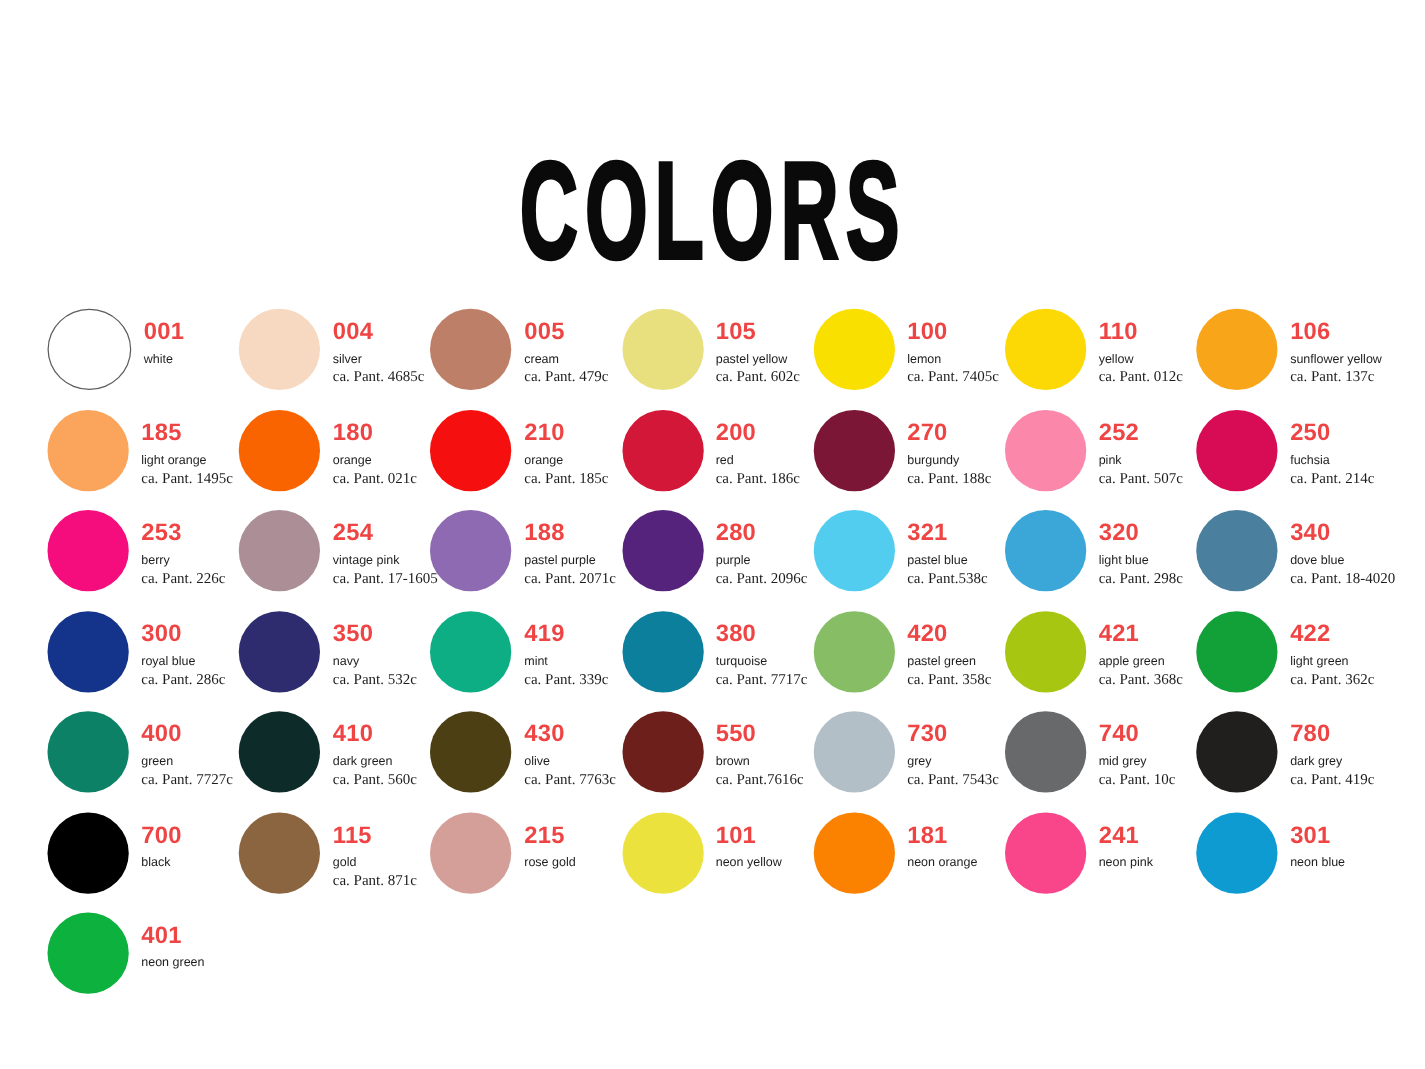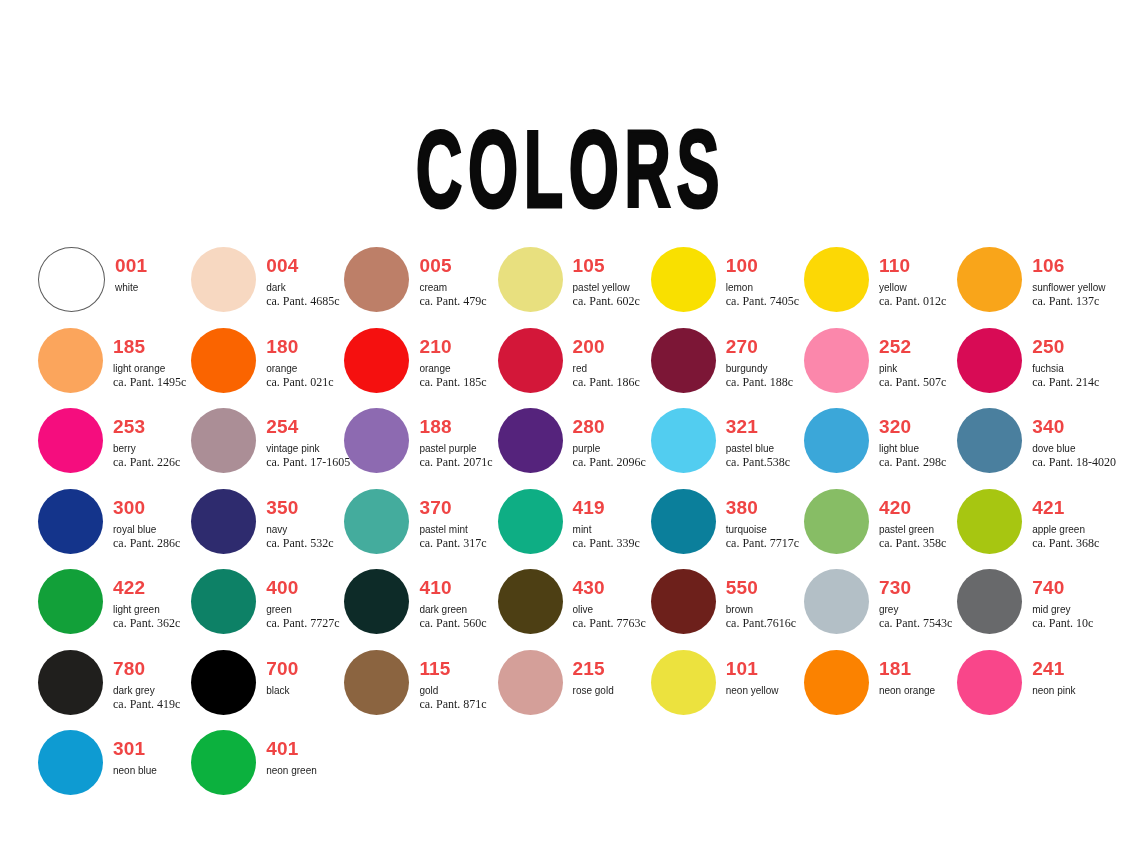--- a/index.html
+++ b/index.html
@@ -125,21 +125,21 @@
         <div class="dot outlined" style="background: rgb(255, 255, 255);"></div>
         <div class="info">
           <span class="code">001</span>
           <span class="cname">white</span>
         </div>
       </div>
       <div class="swatch">
         <div class="dot" style="background: rgb(247, 216, 193);"></div>
         <div class="info">
           <span class="code">004</span>
-          <span class="cname">dark</span>
+          <span class="cname">silver</span>
           <span class="pant">ca. Pant. 4685c</span>
         </div>
       </div>
       <div class="swatch">
         <div class="dot" style="background: rgb(189, 127, 104);"></div>
         <div class="info">
           <span class="code">005</span>
           <span class="cname">cream</span>
           <span class="pant">ca. Pant. 479c</span>
         </div>
@@ -298,28 +298,20 @@
       </div>
       <div class="swatch">
         <div class="dot" style="background: rgb(46, 43, 110);"></div>
         <div class="info">
           <span class="code">350</span>
           <span class="cname">navy</span>
           <span class="pant">ca. Pant. 532c</span>
         </div>
       </div>
       <div class="swatch">
-        <div class="dot" style="background: rgb(68, 172, 157);"></div>
-        <div class="info">
-          <span class="code">370</span>
-          <span class="cname">pastel mint</span>
-          <span class="pant">ca. Pant. 317c</span>
-        </div>
-      </div>
-      <div class="swatch">
         <div class="dot" style="background: rgb(14, 174, 132);"></div>
         <div class="info">
           <span class="code">419</span>
           <span class="cname">mint</span>
           <span class="pant">ca. Pant. 339c</span>
         </div>
       </div>
       <div class="swatch">
         <div class="dot" style="background: rgb(11, 127, 155);"></div>
         <div class="info">

